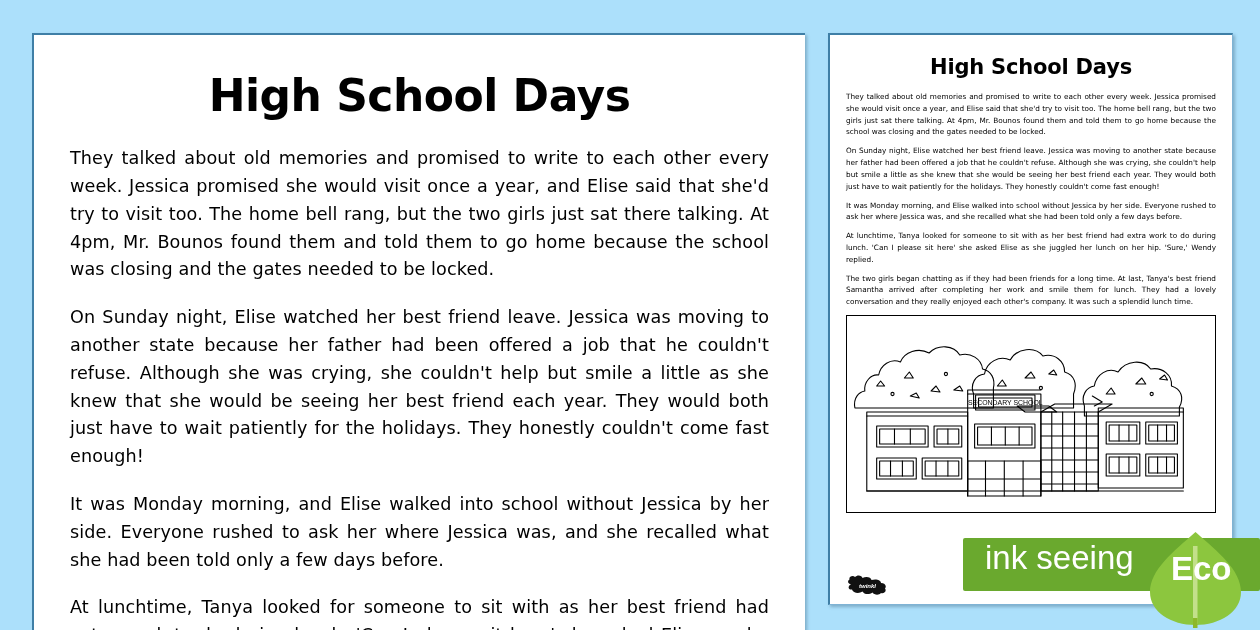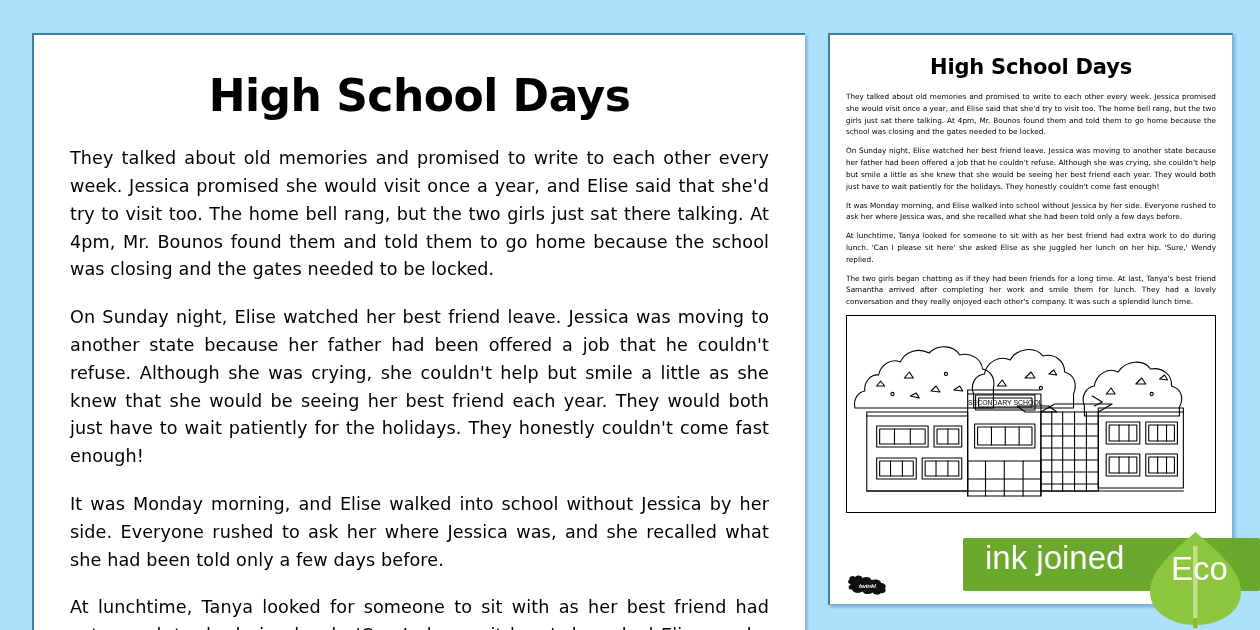--- a/index.html
+++ b/index.html
@@ -154,21 +154,21 @@
     width: 95px;
     height: 98px;
   }
   #eco-leaf svg { display:block; width:100%; height:100%; }
   #eco-leaf-label {
     position: absolute;
     left: 208px;
     top: 20px;
     font-family: "Liberation Sans", sans-serif;
     font-size: 33px;
-    font-weight: normal;
+    font-weight: bold;
     color: #ffffff;
     white-space: nowrap;
   }
 </style>
 </head>
 <body>
 
 <div id="main-page">
   <div id="main-inner">
     <h1 id="main-title">High School Days</h1>
@@ -290,21 +290,21 @@
                  C82 32 76 38 70 36 C66 41 56 40 53 35 C46 40 36 39 33 33
                  C26 38 14 36 12 29 C5 30 2 24 10 18 Z" fill="#111111"></path>
         <text x="43" y="25" font-family="'Liberation Sans', sans-serif" font-size="12" font-weight="bold" font-style="italic" text-anchor="middle" fill="#ffffff">twinkl</text>
       </svg>
     </div>
   </div>
 </div>
 
 <div id="eco-badge">
   <div id="eco-banner"></div>
-  <div id="eco-banner-label">ink joined</div>
+  <div id="eco-banner-label">ink seeing</div>
   <div id="eco-leaf">
     <svg viewBox="0 0 95 98">
       <path d="M47.5 2 C70 22 93 40 93 62 C93 82 72 95 47.5 95
                C23 95 2 82 2 62 C2 40 25 22 47.5 2 Z" fill="#8cc63e"></path>
       <rect x="45" y="16" width="4.5" height="78" fill="#c3e08a"></rect>
       <rect x="45" y="88" width="4.5" height="10" fill="#8cb82a"></rect>
     </svg>
   </div>
   <div id="eco-leaf-label">Eco</div>
 </div>

